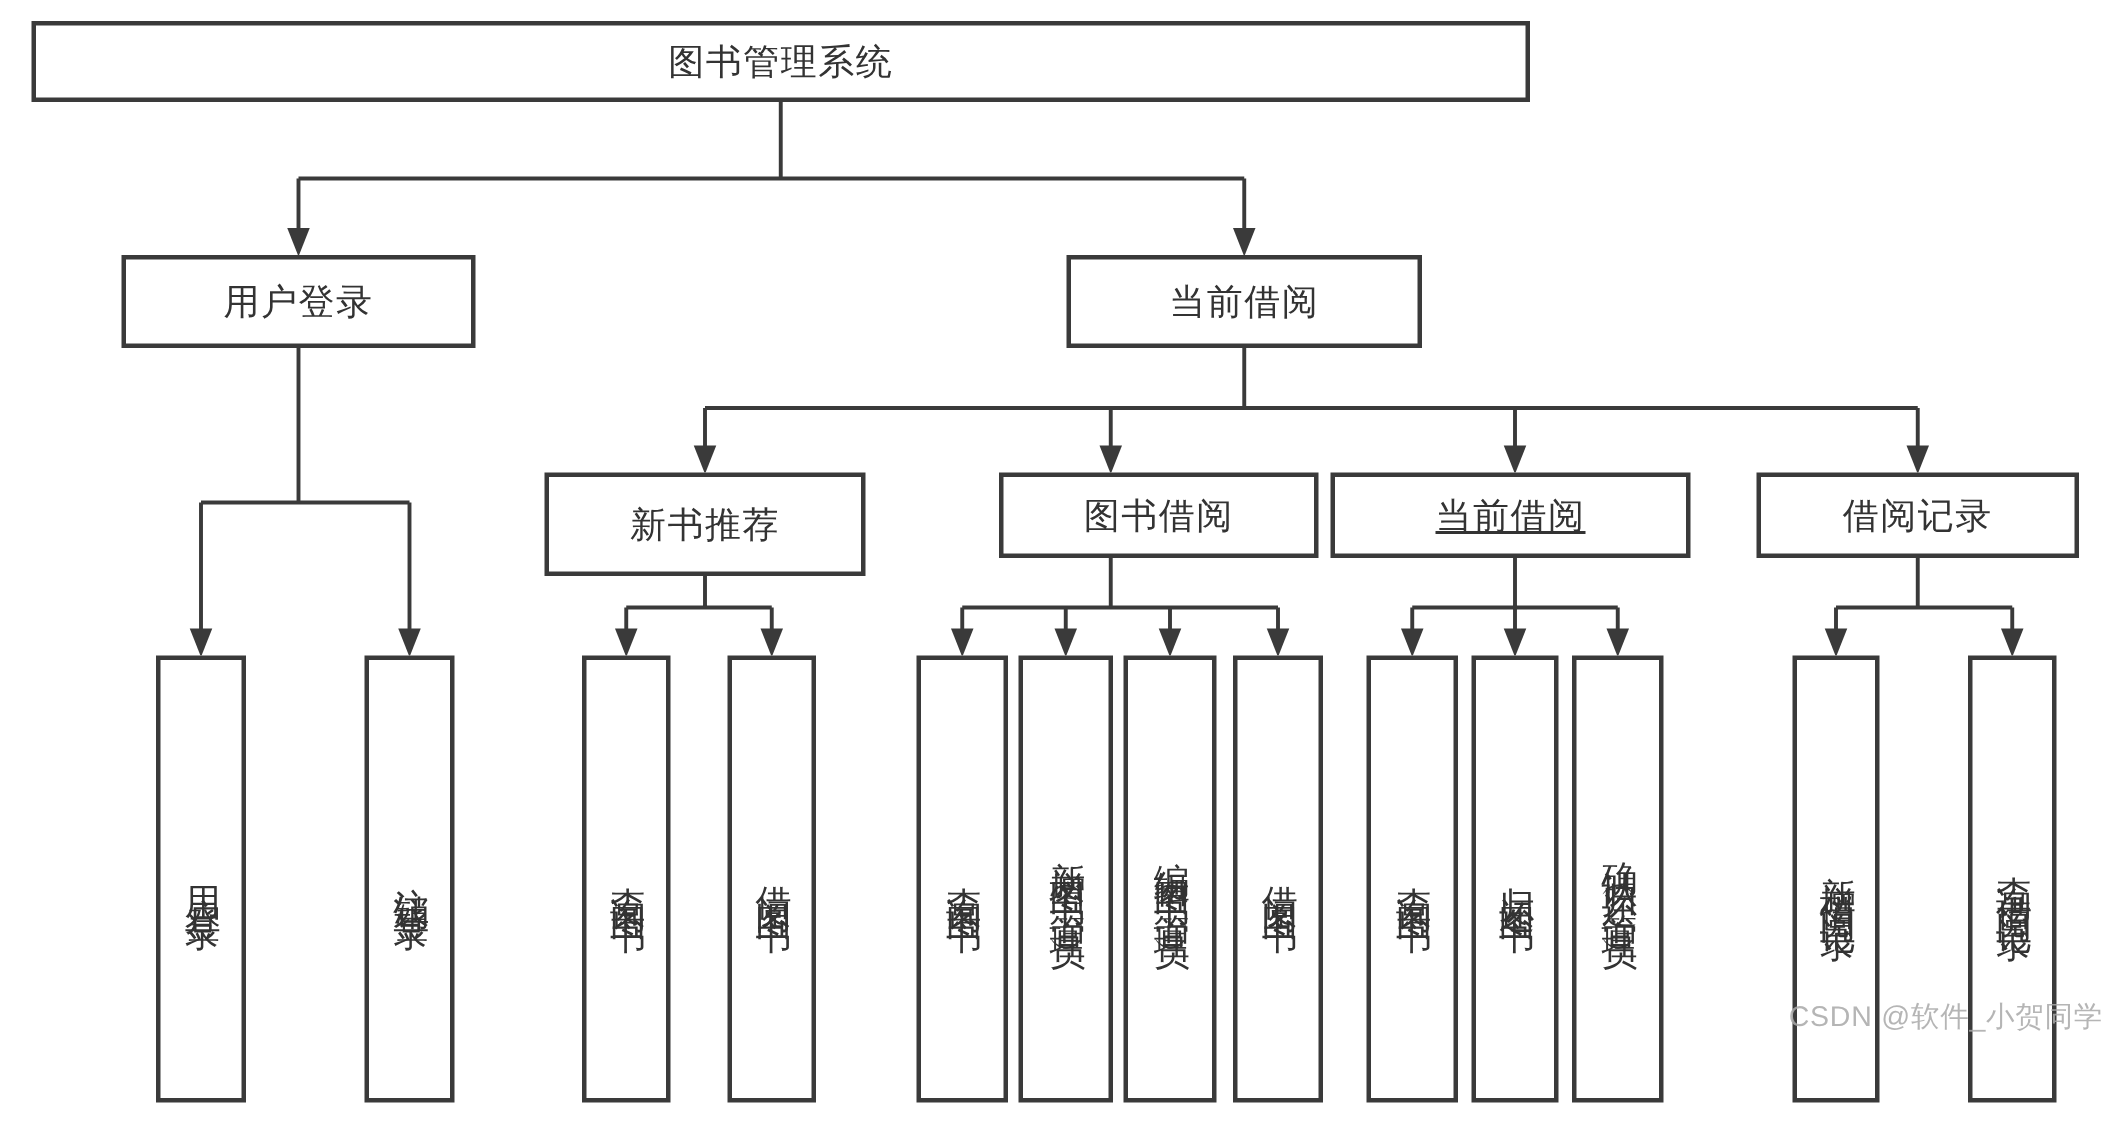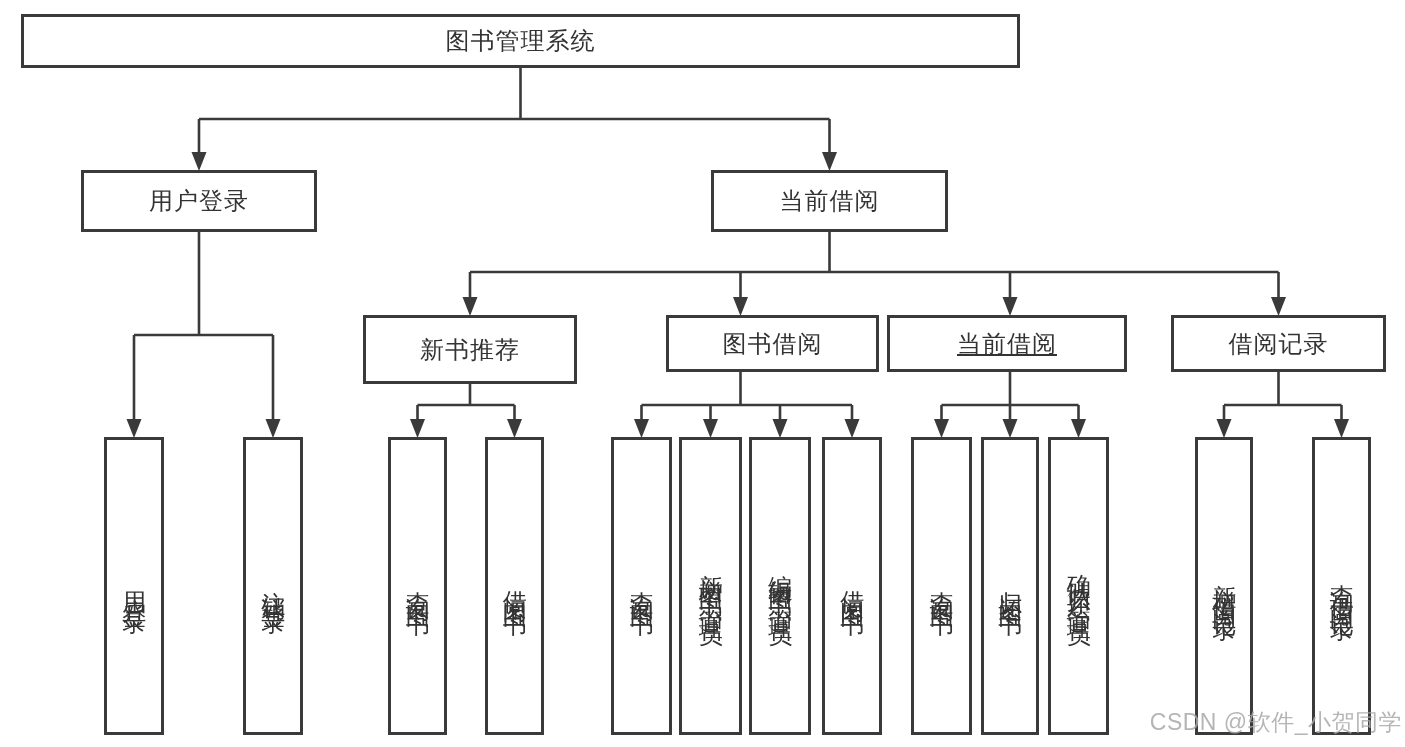--- a/index.html
+++ b/index.html
@@ -53,23 +53,23 @@
   .v-label {
     writing-mode: vertical-rl;
     text-orientation: mixed;
     font-size: 24px;
     letter-spacing: 7px;
     line-height: 1.1;
     white-space: nowrap;
   }
   .watermark {
     position: absolute;
-    top: 707px;
+    top: 665px;
     right: 3px;
-    font-size: 23px;
+    font-size: 19px;
     color: var(--watermark);
     opacity: 0.85;
     z-index: 10;
     letter-spacing: 0.5px;
     white-space: nowrap;
   }
 </style>
 </head>
 <body>
 

